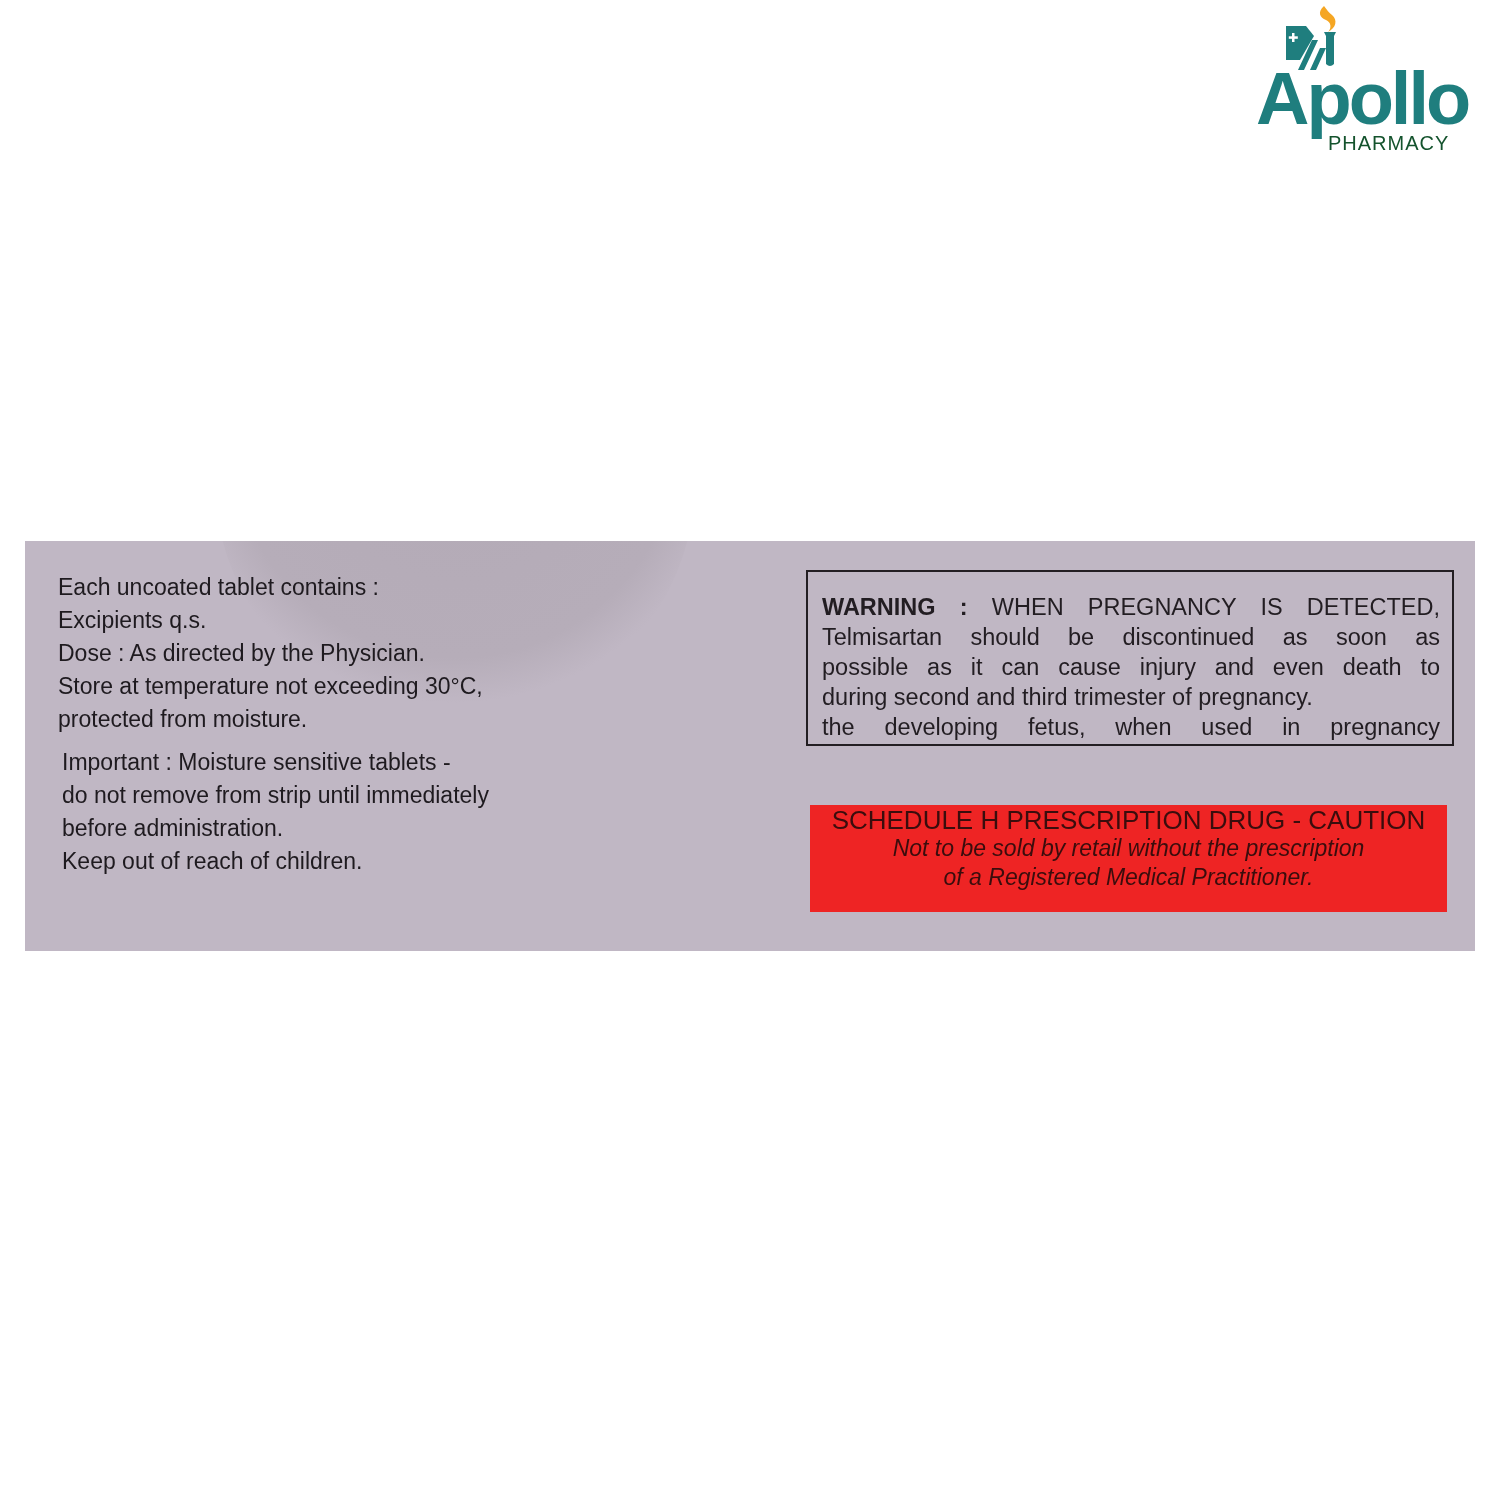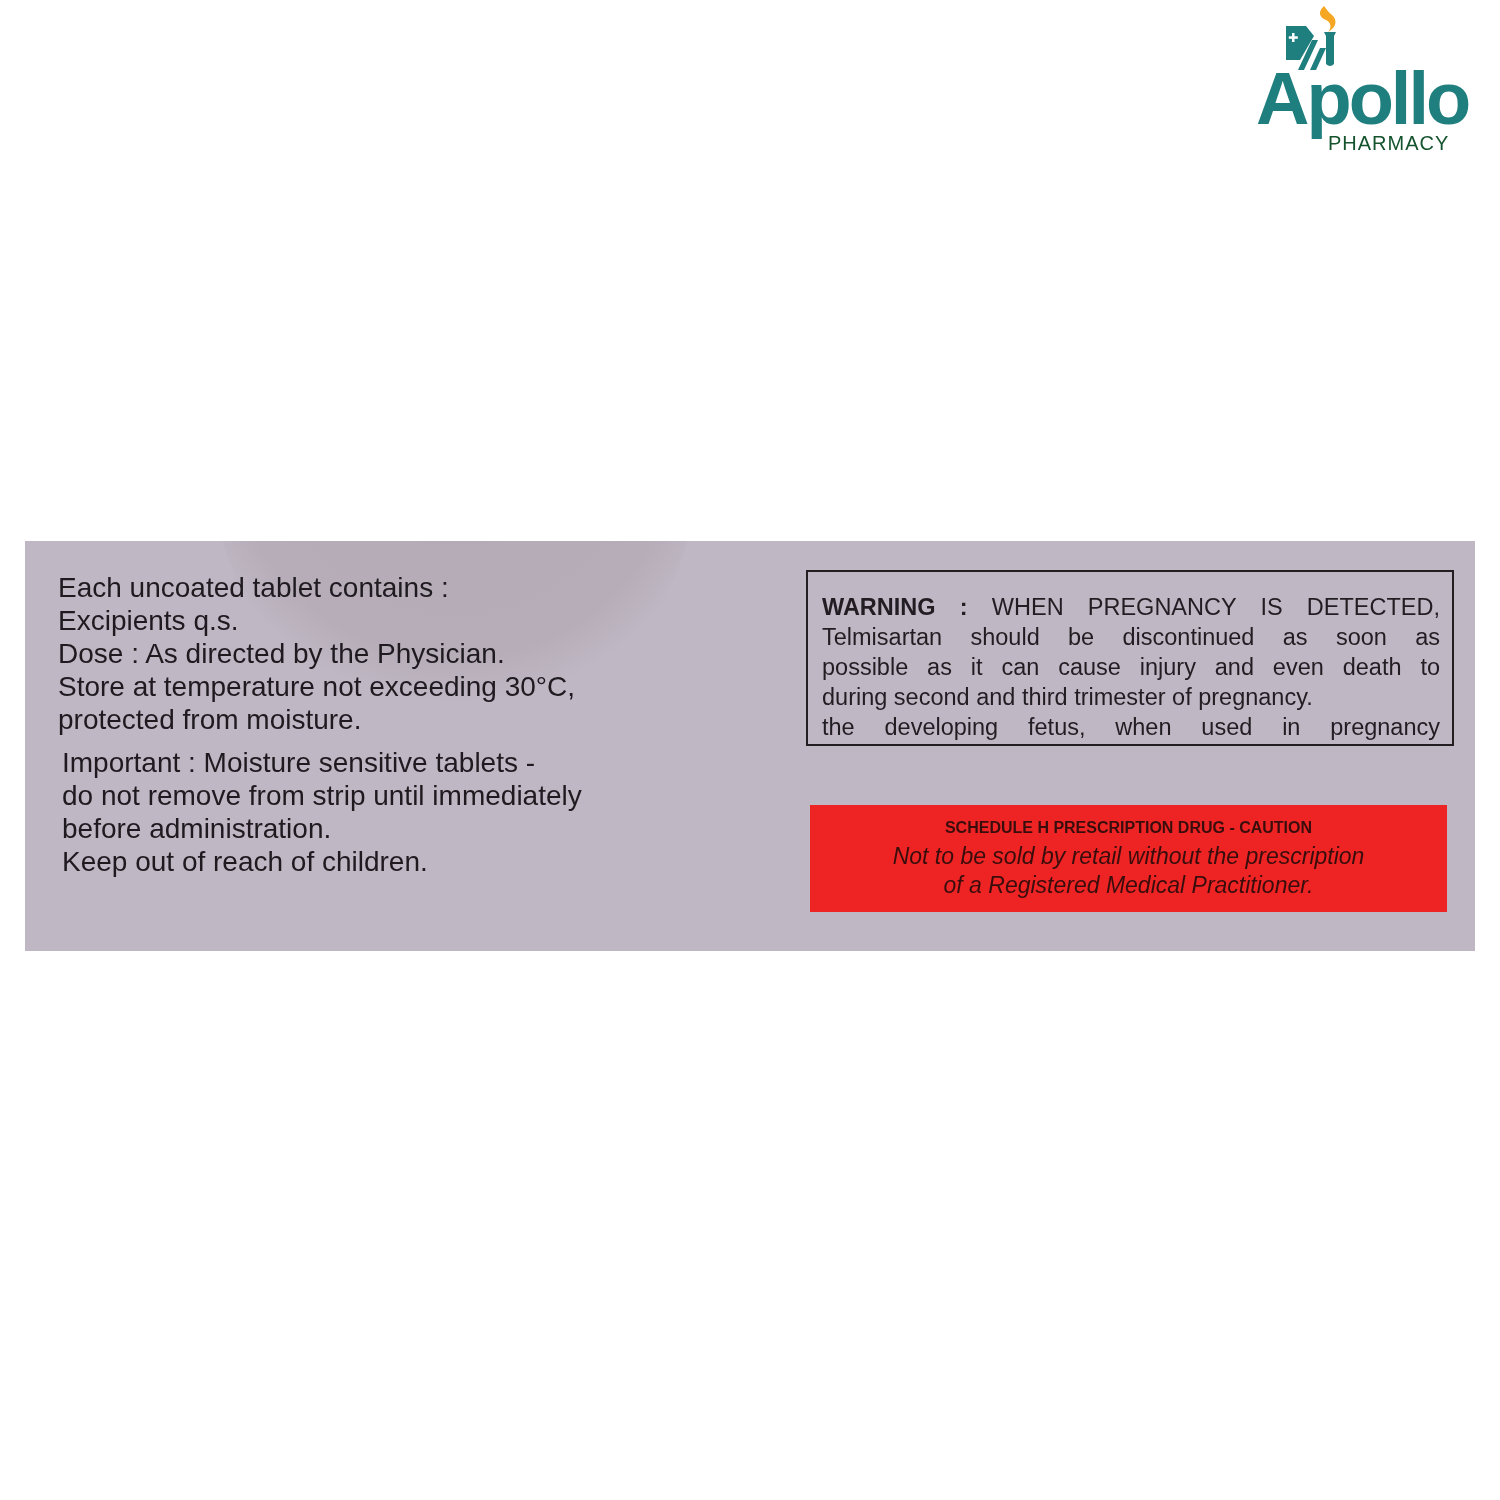--- a/index.html
+++ b/index.html
@@ -70,21 +70,21 @@
       background: radial-gradient(circle at 50% 40%, #b3aab6 0%, #b6adb9 60%, rgba(182,173,185,0) 72%);
       pointer-events: none;
     }
 
     .left-col {
       position: absolute;
       left: 33px;
       top: 30px;
       width: 680px;
       color: #1e1a1f;
-      font-size: 28px;
+      font-size: 23px;
       line-height: 33px;
     }
     .left-col .line {
       display: block;
       white-space: nowrap;
     }
     .left-col .gap {
       height: 10px;
     }
     .left-col .important {
@@ -124,23 +124,23 @@
       left: 785px;
       top: 264px;
       width: 637px;
       height: 107px;
       background: #ee2424;
       text-align: center;
       color: #3a0d0d;
     }
     .caution .ctitle {
       display: block;
-      font-weight: bold;
-      font-size: 16px;
-      margin-top: 9px;
+      font-weight: normal;
+      font-size: 26px;
+      margin-top: 1px;
       line-height: 28px;
       white-space: nowrap;
     }
     .caution .cline {
       display: block;
       font-size: 23px;
       line-height: 29px;
       white-space: nowrap;
       font-style: italic;
     }

